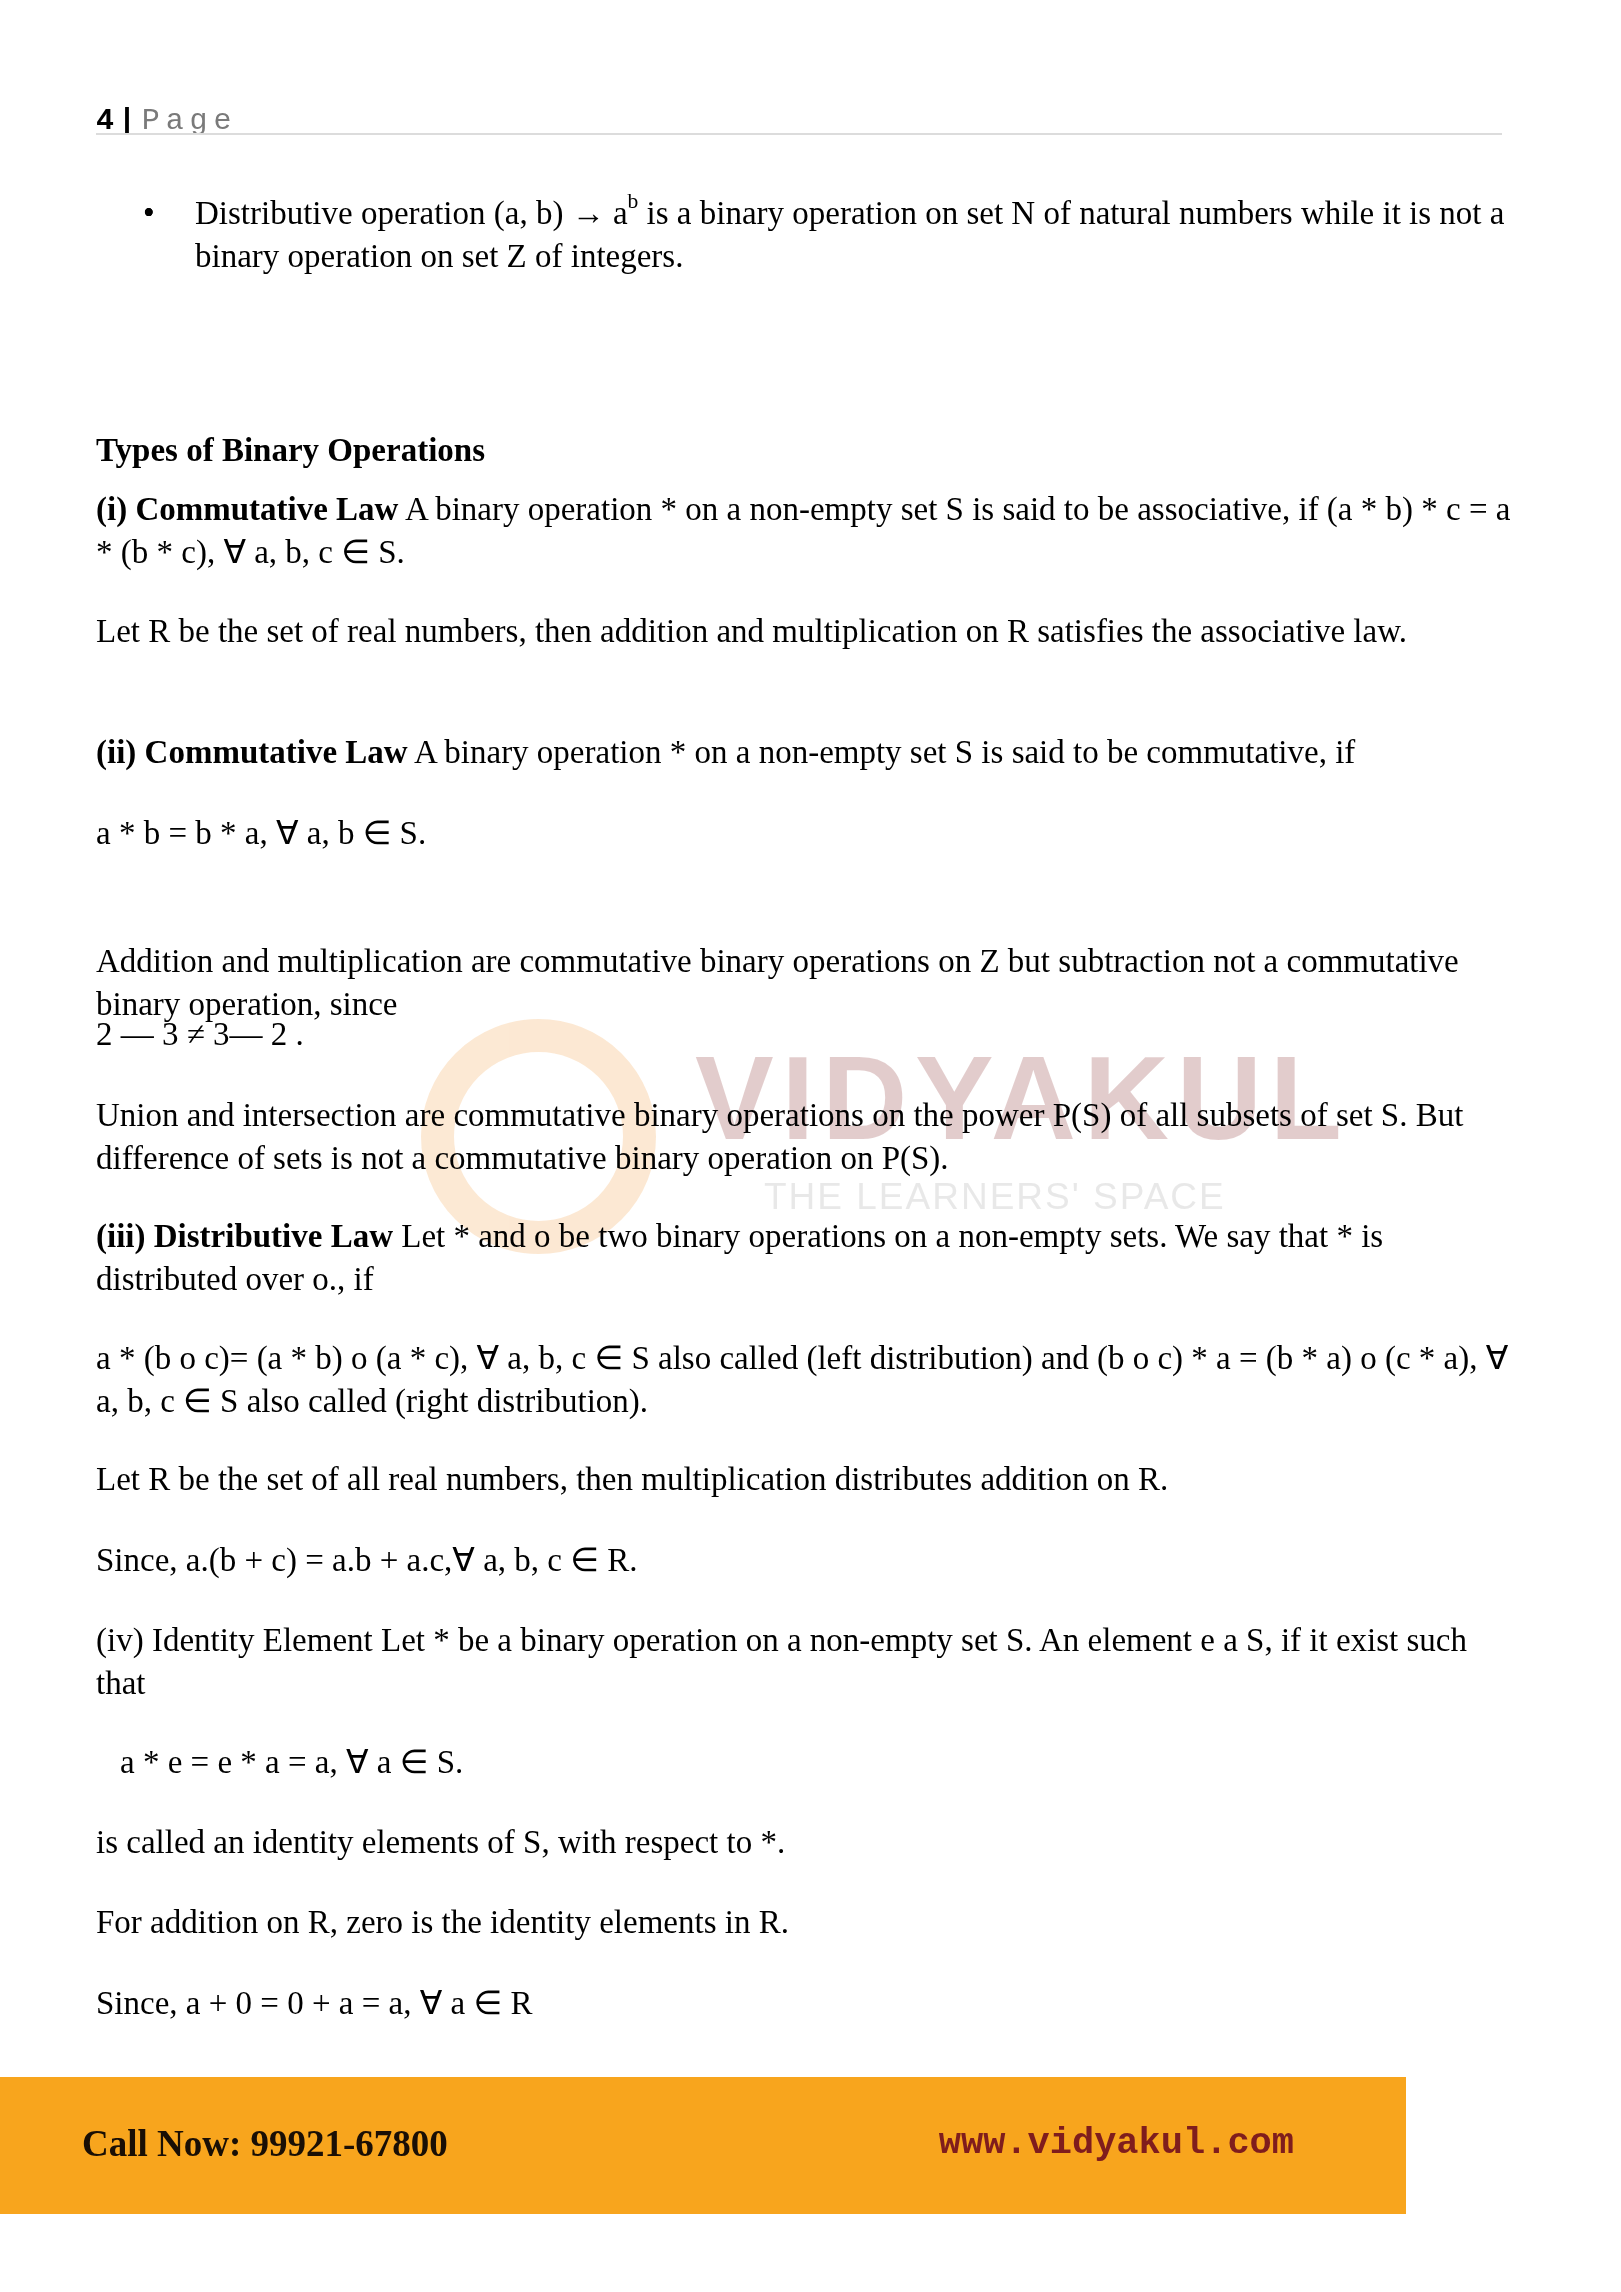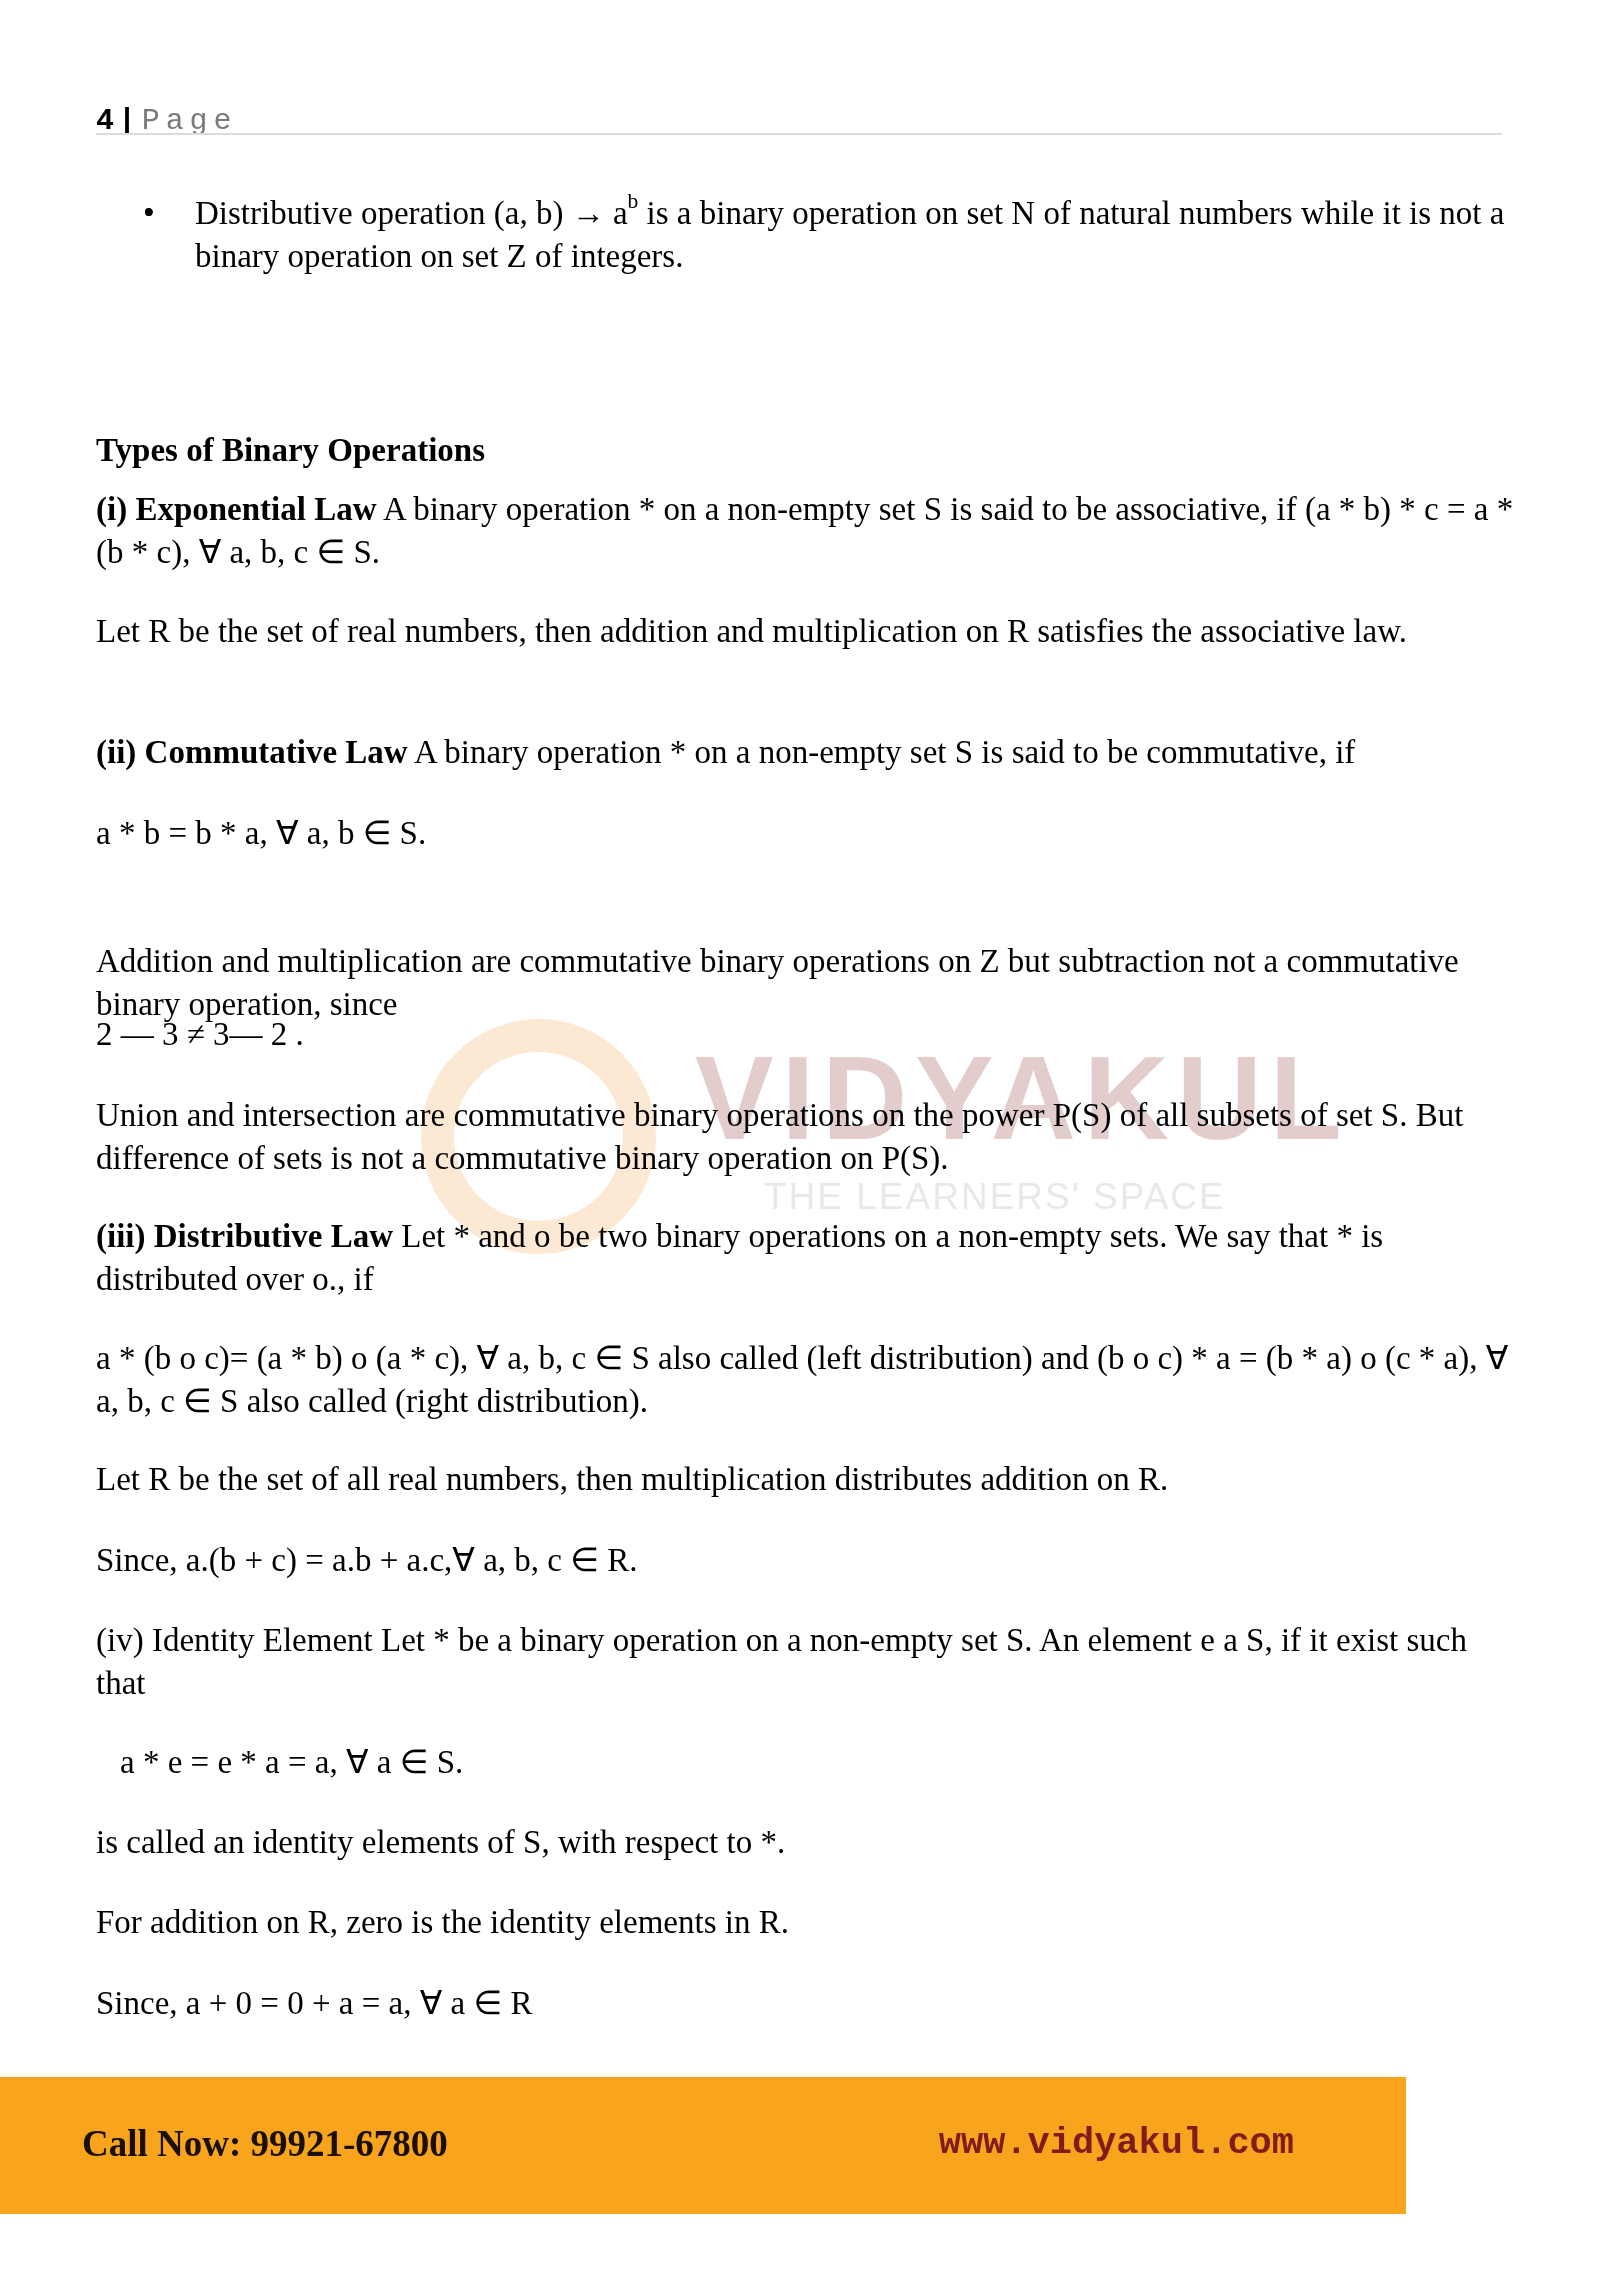--- a/index.html
+++ b/index.html
@@ -62,21 +62,21 @@
       <span>Distributive operation (a, b) → a</span><sup>b</sup><span> is a binary operation on set N of natural numbers while it is not a binary operation on set Z of integers.</span>
     </li>
   </ul>
 </div>
 
 <div class="block" style="top:409px;margin-top:20px;">
   <b>Types of Binary Operations</b>
 </div>
 
 <div class="block" style="top:488px;">
-  <b>(i) Exponential Law</b><span> A binary operation * on a non-empty set S is said to be associative, if (a * b) * c = a * (b * c), ∀ a, b, c ∈ S.</span>
+  <b>(i) Commutative Law</b><span> A binary operation * on a non-empty set S is said to be associative, if (a * b) * c = a * (b * c), ∀ a, b, c ∈ S.</span>
 </div>
 
 <div class="block" style="top:610px;">Let R be the set of real numbers, then addition and multiplication on R satisfies the associative law.</div>
 
 <div class="block" style="top:731px;">
   <b>(ii) Commutative Law</b><span> A binary operation * on a non-empty set S is said to be commutative, if</span>
 </div>
 
 <div class="block" style="top:812px;">a * b = b * a, ∀ a, b ∈ S.</div>
 

